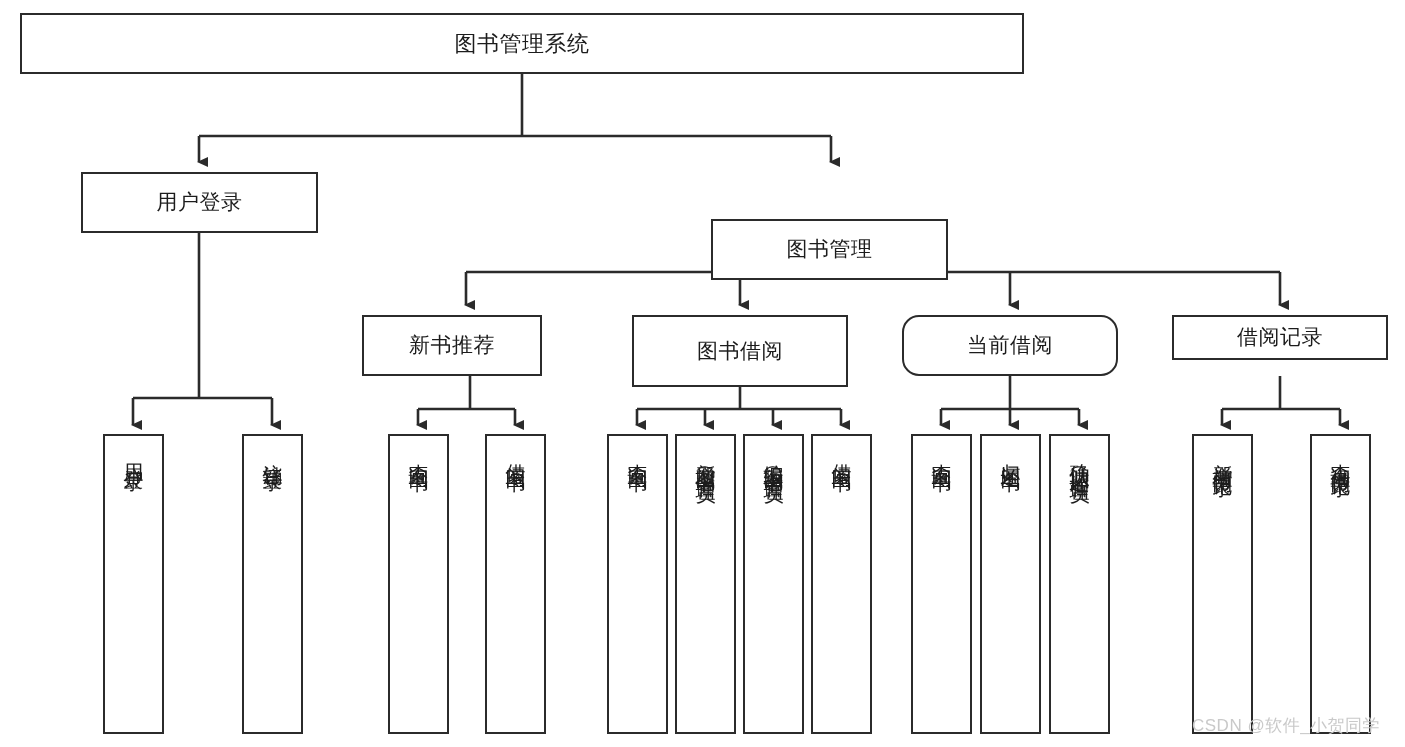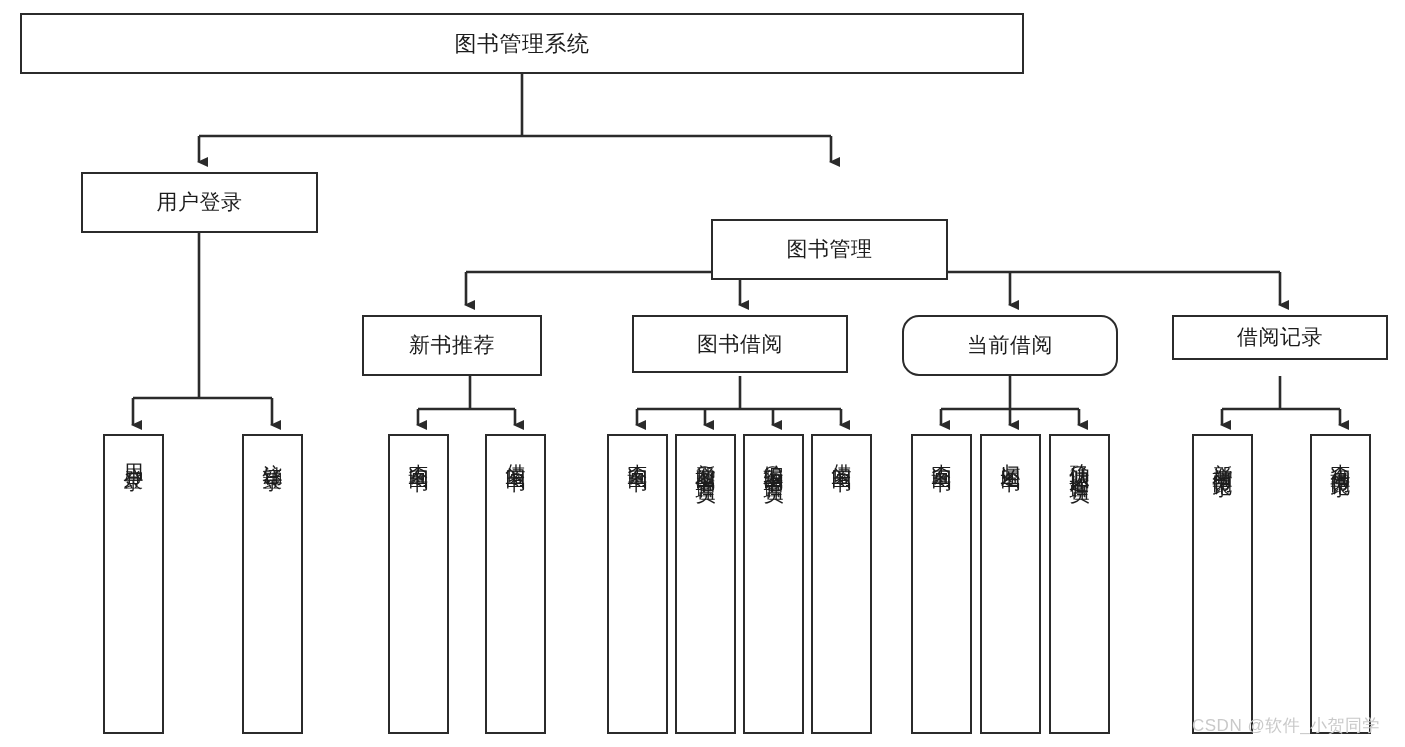--- a/index.html
+++ b/index.html
@@ -119,21 +119,21 @@
   <div class="node horiz" style="left:81px;top:172px;width:237px;height:61px;">
     <span class="label">用户登录</span>
   </div>
   <div class="node horiz" style="left:711px;top:172px;width:237px;height:61px;margin-top:47px;">
     <span class="label">图书管理</span>
   </div>
 
   <div class="node horiz" style="left:362px;top:315px;width:180px;height:61px;">
     <span class="label">新书推荐</span>
   </div>
-  <div class="node horiz" style="left:632px;top:315px;width:216px;height:58px;">
+  <div class="node horiz" style="left:632px;top:315px;width:216px;height:72px;">
     <span class="label">图书借阅</span>
   </div>
   <div class="node horiz" style="left:902px;top:315px;width:216px;height:61px;border-radius:17px;">
     <span class="label">当前借阅</span>
   </div>
   <div class="node horiz" style="left:1172px;top:315px;width:216px;height:45px;">
     <span class="label">借阅记录</span>
   </div>
 
   <div class="node vert" style="left:103px;top:434px;width:61px;height:300px;">

